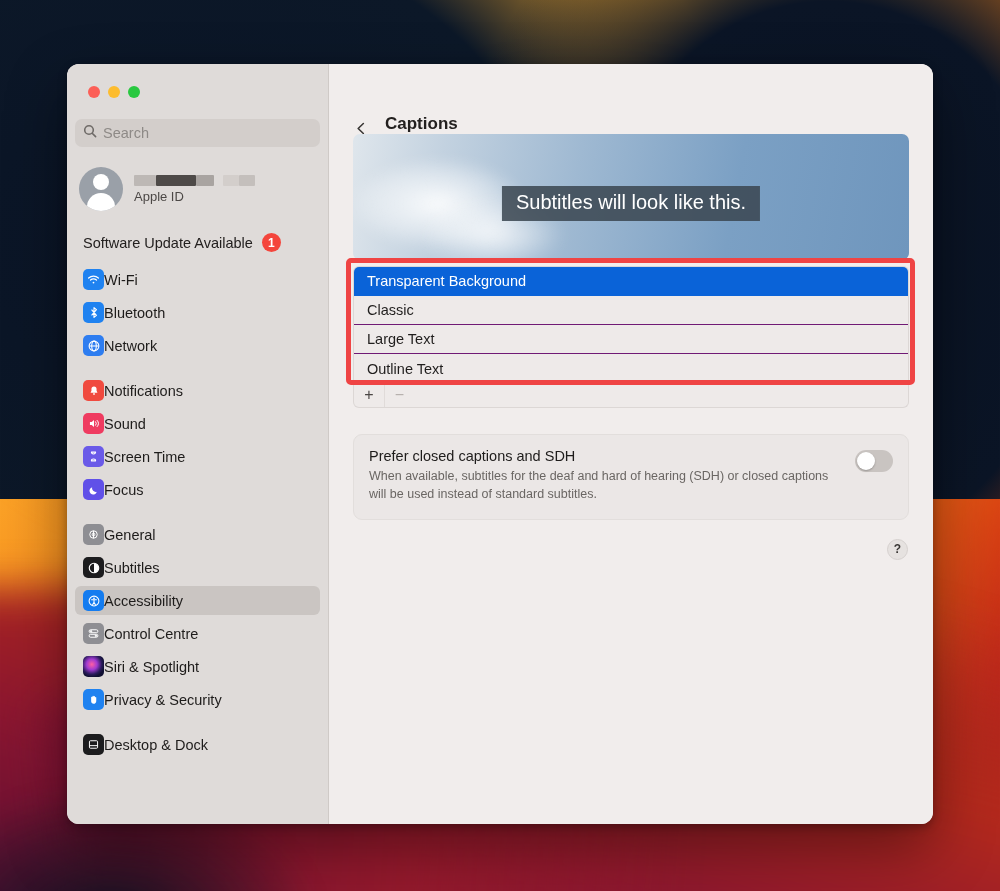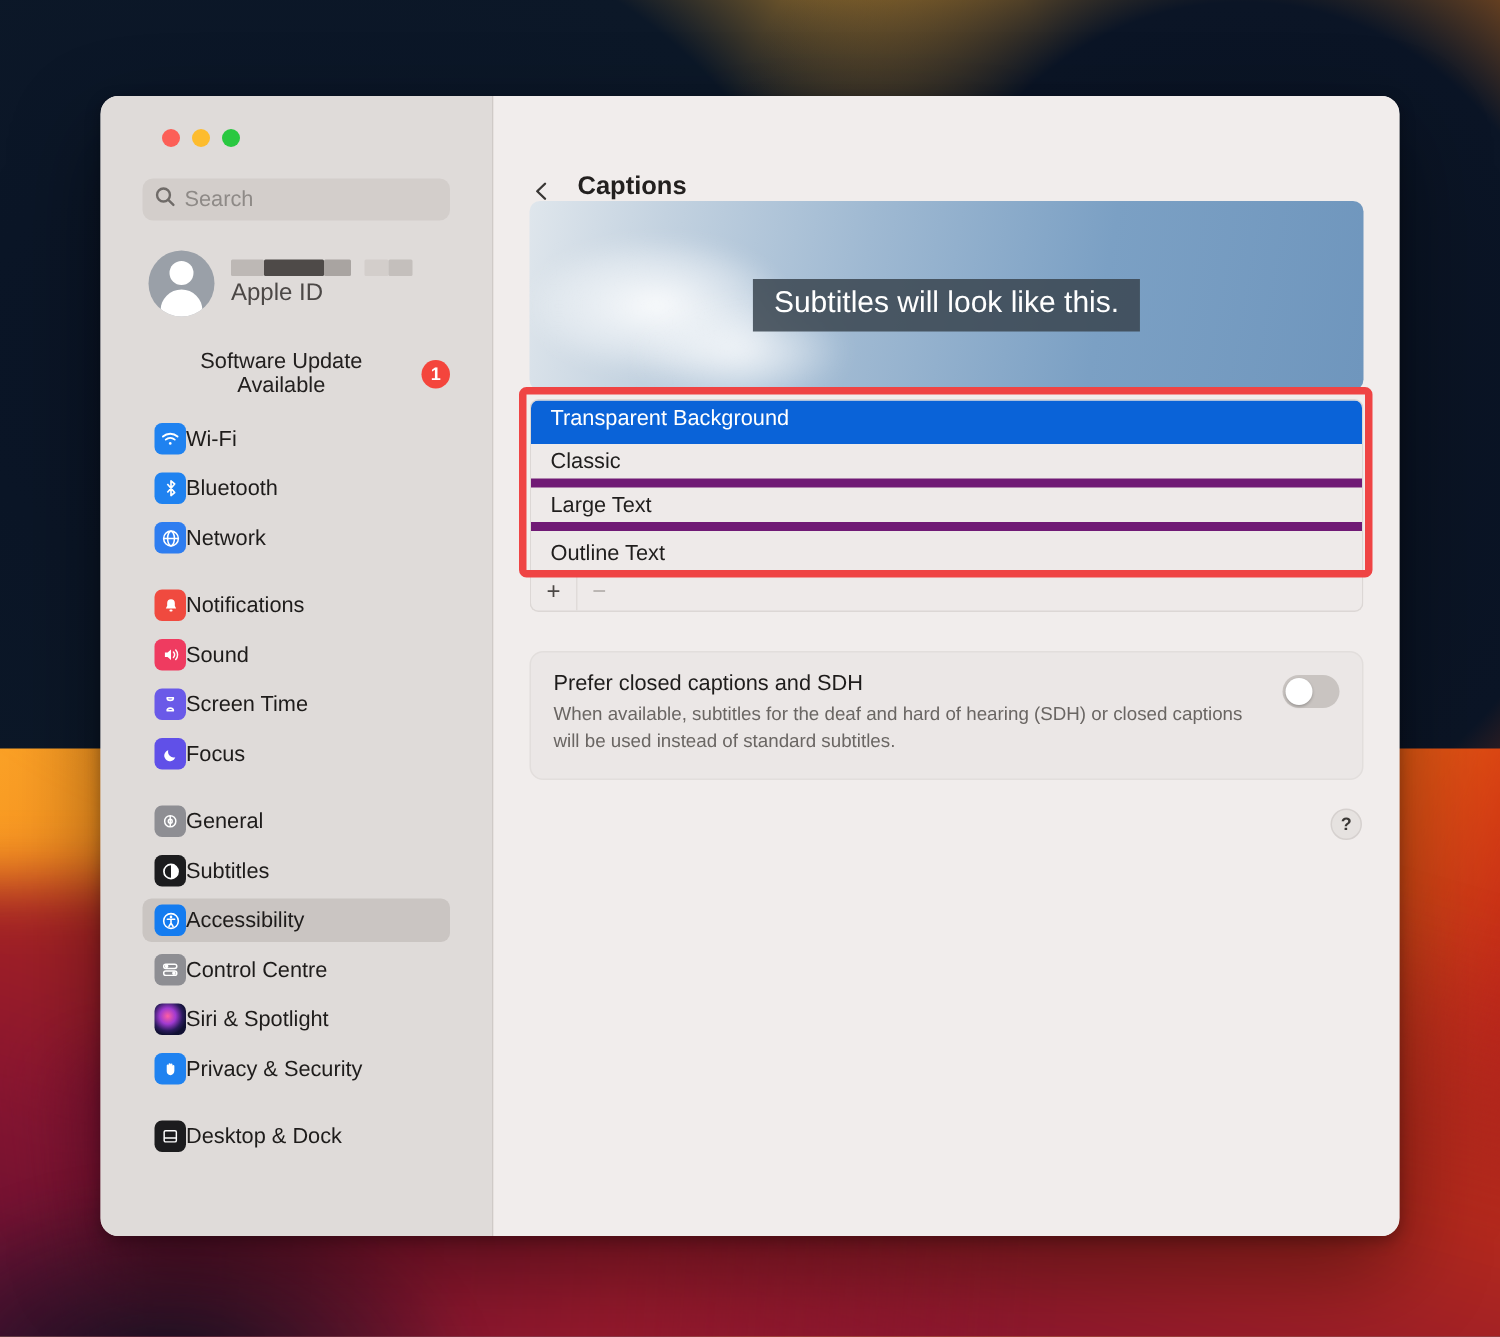--- a/index.html
+++ b/index.html
@@ -58,21 +58,21 @@
     position: absolute; left: 67px; top: 64px; width: 866px; height: 760px;
     background: #f1edec; border-radius: 12px; overflow: hidden;
     box-shadow: 0 24px 60px rgba(0,0,0,.42), 0 3px 10px rgba(0,0,0,.28);
     display: flex;
   }
 
   
   .sidebar {
     width: 262px; height: 100%; background: #dfdbd9;
     border-right: 1px solid #cfcac7; flex: 0 0 262px;
-    padding: 0 28px; position: relative;
+    padding: 0 8px; position: relative;
   }
   .traffic { display: flex; gap: 8px; padding: 22px 0 0 13px; }
   .tl { width: 12px; height: 12px; border-radius: 50%; }
   .tl.red { background: #fc5f57; }
   .tl.yellow { background: #fdbc2e; }
   .tl.green { background: #29c840; }
 
   .search-box {
     margin: 21px 0 0 0; height: 28px; background: #d3cecb;
     border-radius: 7px; display: flex; align-items: center; padding: 0 8px; gap: 6px;
@@ -92,21 +92,21 @@
     content: ""; position: absolute; left: 50%; top: 7px; width: 16px; height: 16px;
     border-radius: 50%; background: #fff; transform: translateX(-50%);
   }
   .avatar::after {
     content: ""; position: absolute; left: 50%; top: 26px; width: 28px; height: 22px;
     border-radius: 14px 14px 0 0; background: #fff; transform: translateX(-50%);
   }
   .acct-text { display: flex; flex-direction: column; gap: 3px; }
   .redact-row { display: flex; gap: 9px; align-items: center; }
   .rb { height: 11px; border-radius: 1px; }
-  .acct-sub { font-size: 16px; color: #4c4846; }
+  .acct-sub { font-size: 13px; color: #4c4846; }
 
   .update-row {
     display: flex; align-items: center; gap: 9px; margin-top: 16px; padding-left: 8px;
   }
   .update-label { font-size: 14.5px; color: #23201f; text-align: center; }
   .badge {
     width: 19px; height: 19px; border-radius: 50%; background: #f4453c;
     color: #fff; font-size: 12px; font-weight: bold;
     display: flex; align-items: center; justify-content: center;
   }
@@ -151,21 +151,21 @@
     padding: 5px 14px 7px; border-radius: 0; white-space: nowrap;
   }
 
   .style-list-wrap { margin-top: 6px; position: relative; }
   .style-list {
     background: #eeeae9; border-radius: 6px 6px 0 0; overflow: hidden;
     border: 1px solid #dcd7d5; border-bottom: none;
   }
   .style-row {
     height: 29px; display: flex; align-items: center; padding: 0 13px;
-    font-size: 14.5px; color: #201e1d; border-bottom: 6px solid #701a75;
+    font-size: 14.5px; color: #201e1d; border-bottom: 1px solid #701a75;
   }
   .style-row.selected { background: #0a63d8; color: #fff; border-bottom-color: #0a63d8; }
   .style-row:last-child { border-bottom: none; }
 
   .list-footer {
     height: 25px; background: #eeeae9; border: 1px solid #dcd7d5; border-top: none;
     border-radius: 0 0 6px 6px; display: flex; align-items: center;
   }
   .fbtn {
     width: 30px; height: 100%; display: flex; align-items: center; justify-content: center;

